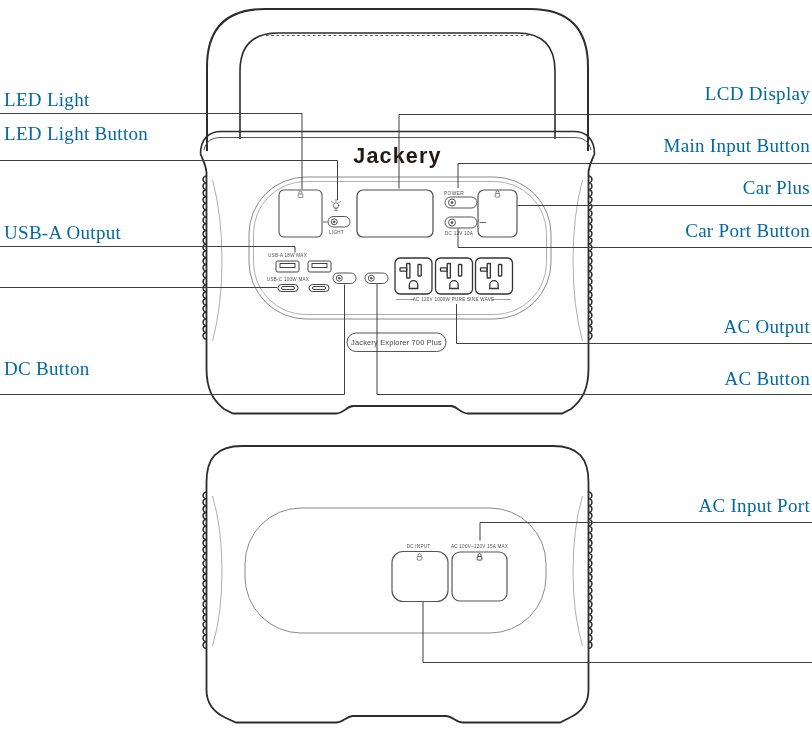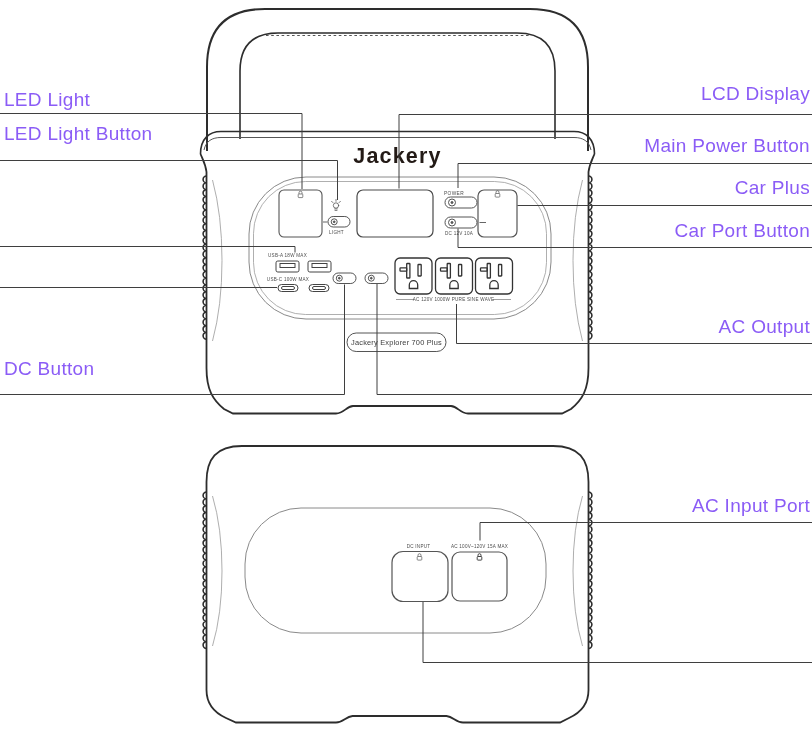--- a/index.html
+++ b/index.html
@@ -1,20 +1,20 @@
 <!DOCTYPE html>
 <html><head>
 <meta charset="utf-8">
 <style>
   html,body{margin:0;padding:0;background:#ffffff;}
   .stage{position:relative;width:812px;height:733px;background:#fff;overflow:hidden;
          font-family:"Liberation Sans",sans-serif;}
   .stage svg{position:absolute;left:0;top:0;}
-  .lbl{position:absolute;font-size:19px;line-height:27px;color:#8b5cf6;
-       letter-spacing:.3px;white-space:pre;}
+  .lbl{position:absolute;font-size:19px;line-height:27px;color:#0369a1;
+       letter-spacing:.3px;white-space:pre;font-family:Liberation Serif, serif;}
   .ll{left:4px;text-align:left;}
   .lr{right:2px;text-align:left;}
   .dcblock{white-space:pre-line;line-height:24px;}
   .art{fill:none;}
   .tiny{font-size:4.6px;letter-spacing:.25px;fill:#4d4d4d;stroke:none;}
   .tiny2{font-size:4.8px;letter-spacing:.4px;fill:#4d4d4d;stroke:none;}
   .badgetxt{font-size:7.4px;letter-spacing:.2px;fill:#3c3c3c;stroke:none;}
   .logo{font-size:21.5px;font-weight:bold;letter-spacing:1.2px;fill:#231a16;stroke:none;}
 </style>
 </head>
@@ -162,22 +162,24 @@
     <path d="M 458 228.5 V 247.5 M 458 247.5 H 812"></path>
     <path d="M 456.5 304 V 343.5 M 456.5 343.5 H 812"></path>
     <path d="M 377 284 V 394.5 M 377 394.5 H 812"></path>
     <path d="M 480 522.5 H 812 M 480 522.5 V 540.5"></path>
     <path d="M 423 602 V 662.5 M 423 662.5 H 812"></path>
   </g>
 </svg>
 
 <div class="lbl ll" style="top:86px">LED Light</div>
 <div class="lbl ll" style="top:120px">LED Light Button</div>
+<div class="lbl ll" style="top:219px">USB-A Output</div>
 <div class="lbl ll" style="top:355px">DC Button</div>
 
 <div class="lbl lr" style="top:80px">LCD Display</div>
-<div class="lbl lr" style="top:132px">Main Power Button</div>
+<div class="lbl lr" style="top:132px">Main Input Button</div>
 <div class="lbl lr" style="top:174px">Car Plus</div>
 <div class="lbl lr" style="top:217px">Car Port Button</div>
 <div class="lbl lr" style="top:313px">AC Output</div>
+<div class="lbl lr" style="top:365px">AC Button</div>
 <div class="lbl lr" style="top:492px">AC Input Port</div>
 
 </div>
 
 </body></html>

